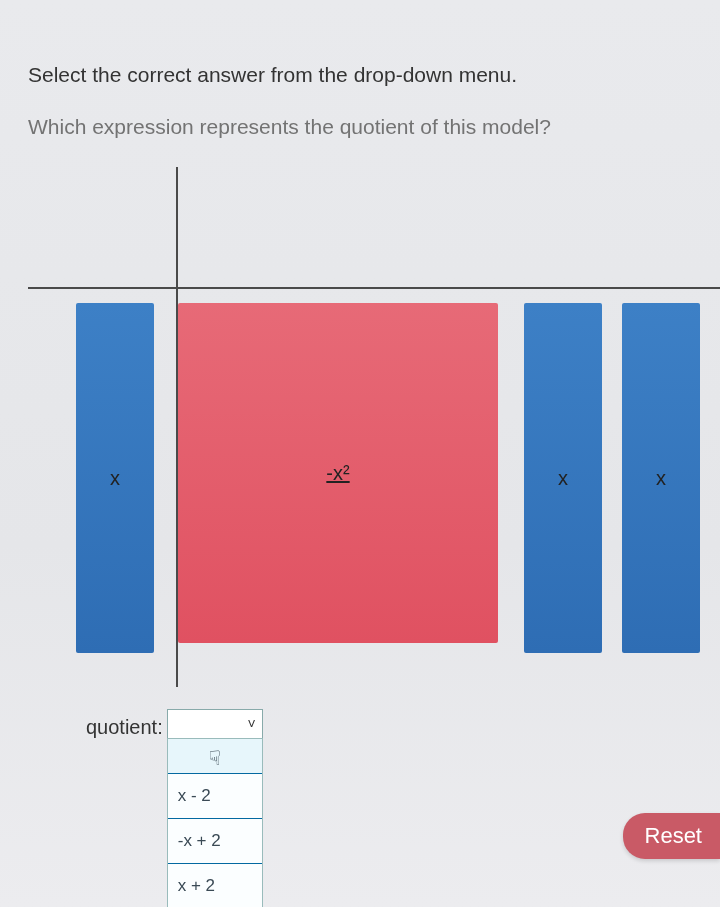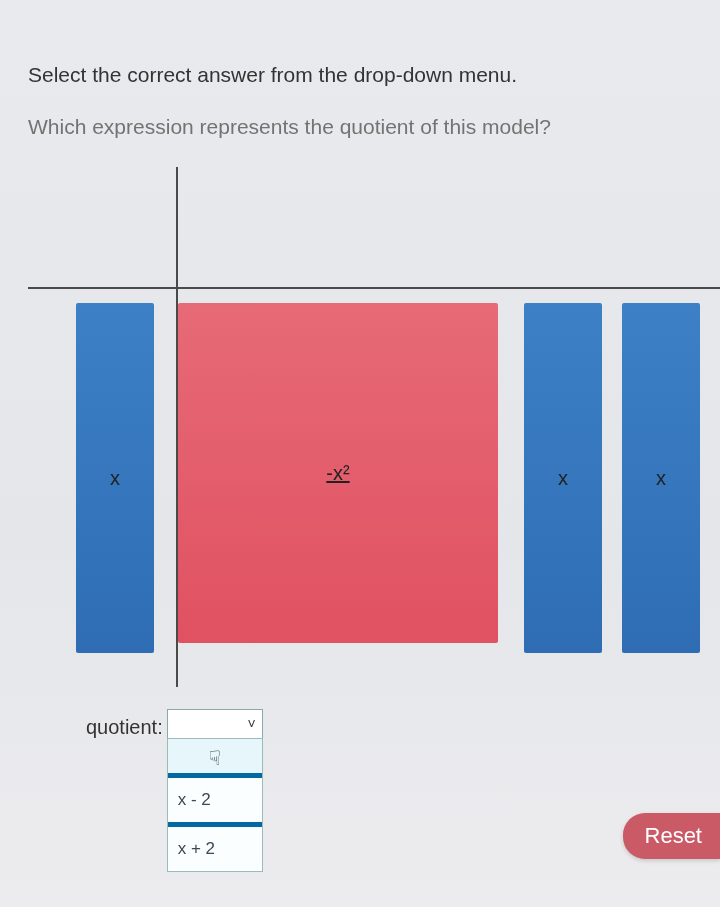--- a/index.html
+++ b/index.html
@@ -62,21 +62,21 @@
     padding: 0 6px; cursor: pointer;
   }
   .chev { font-size: 14px; color: #333; }
   .dropdown-list {
     position: absolute; top: 29px; left: 0;
     width: 96px; background: #f6fbfd;
     border: 1px solid #9bb;
   }
   .option {
     padding: 12px 10px; font-size: 17px; color: #3a4a55;
-    border-top: 5px solid #0369a1; cursor: pointer;
+    border-top: 1px solid #0369a1; cursor: pointer;
     background: #fbfeff;
   }
   .option.first {
     border-top: none; height: 34px; padding: 6px 10px;
     display: flex; align-items: center; justify-content: center;
     background: #e7f6fb;
   }
   .cursor-icon { font-size: 20px; transform: translateY(2px); }
 
   .reset-btn {
@@ -118,20 +118,21 @@
 
     <div class="dropdown-wrap">
       <div class="dropdown-closed">
         <span class="chev">˅</span>
       </div>
       <div class="dropdown-list">
         <div class="option first">
           <span class="cursor-icon">☟</span>
         </div>
         <div class="option">x - 2</div>
+        <div class="option">-x + 2</div>
         <div class="option">x + 2</div>
       </div>
     </div>
   </div>
 
   <div class="reset-btn">Reset</div>
 
 </div>
 
 </body></html>

